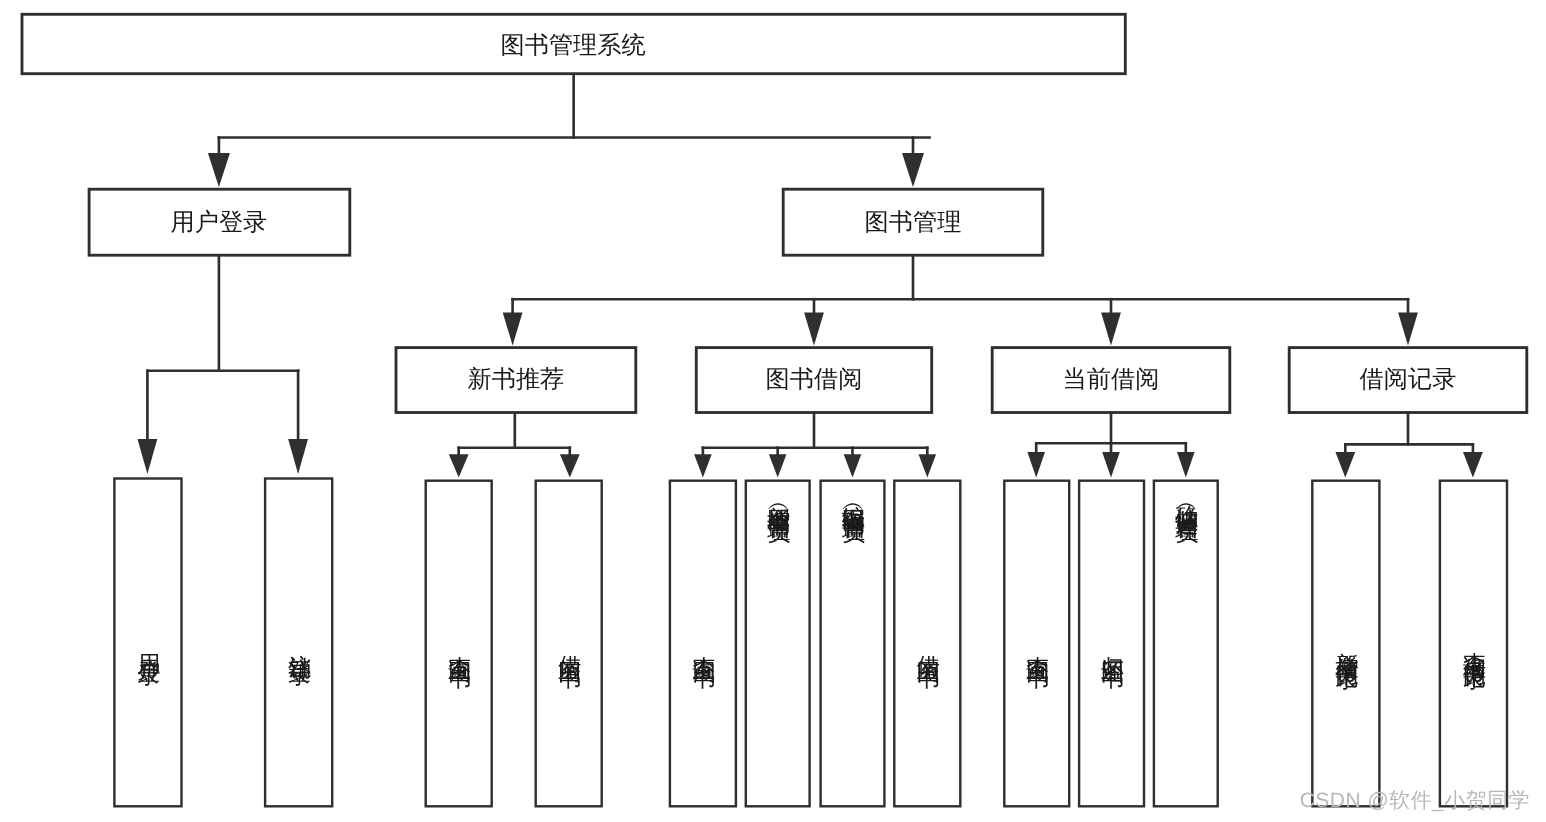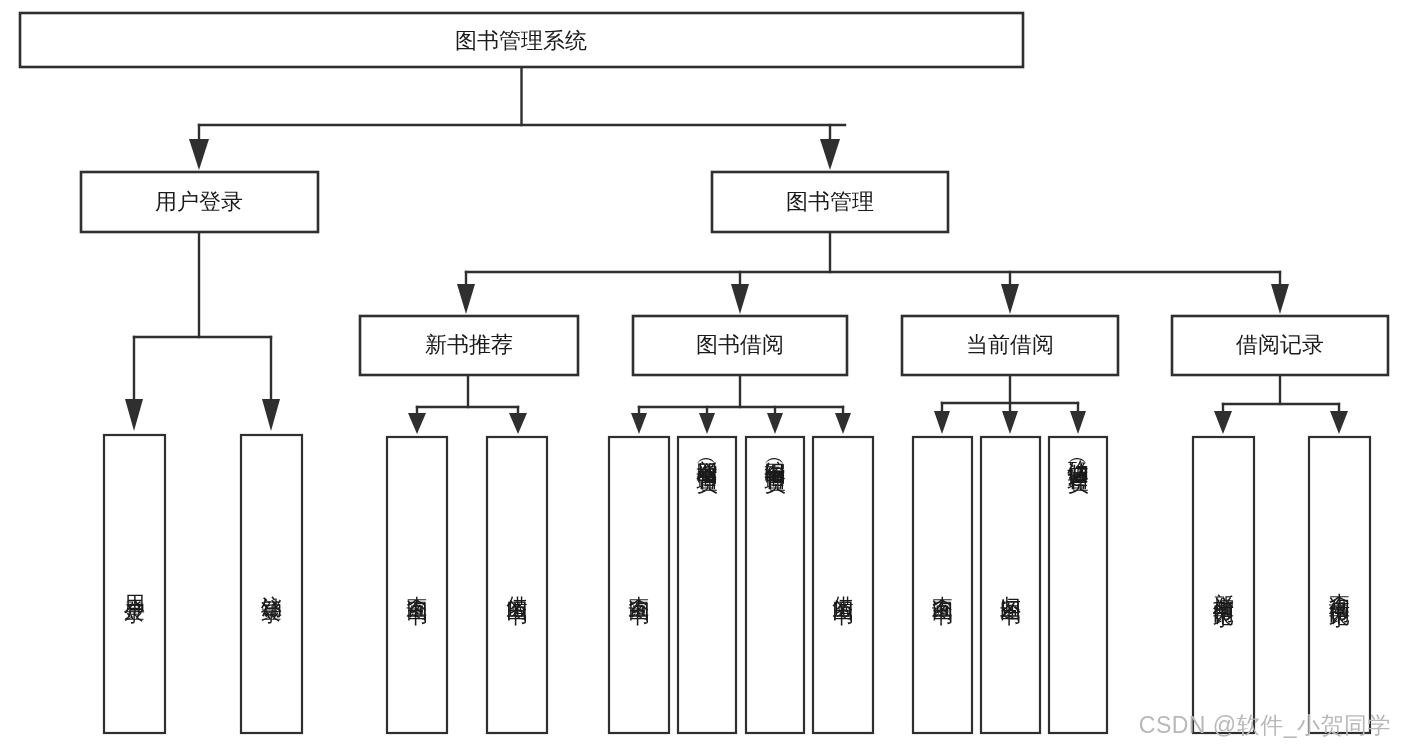--- a/index.html
+++ b/index.html
@@ -58,21 +58,21 @@
     font-size: 21px;
     writing-mode: vertical-rl;
     text-orientation: upright;
     letter-spacing: 2px;
   }
   .watermark {
     position: absolute;
     right: 14px;
     bottom: 6px;
     font-family: "Liberation Sans", "DejaVu Sans", sans-serif;
-    font-size: 23px;
+    font-size: 19px;
     color: #b8b8b8;
     white-space: nowrap;
     letter-spacing: 0.5px;
     pointer-events: none;
   }
 </style>
 </head>
 <body>
 
 <div id="diagram-root">

